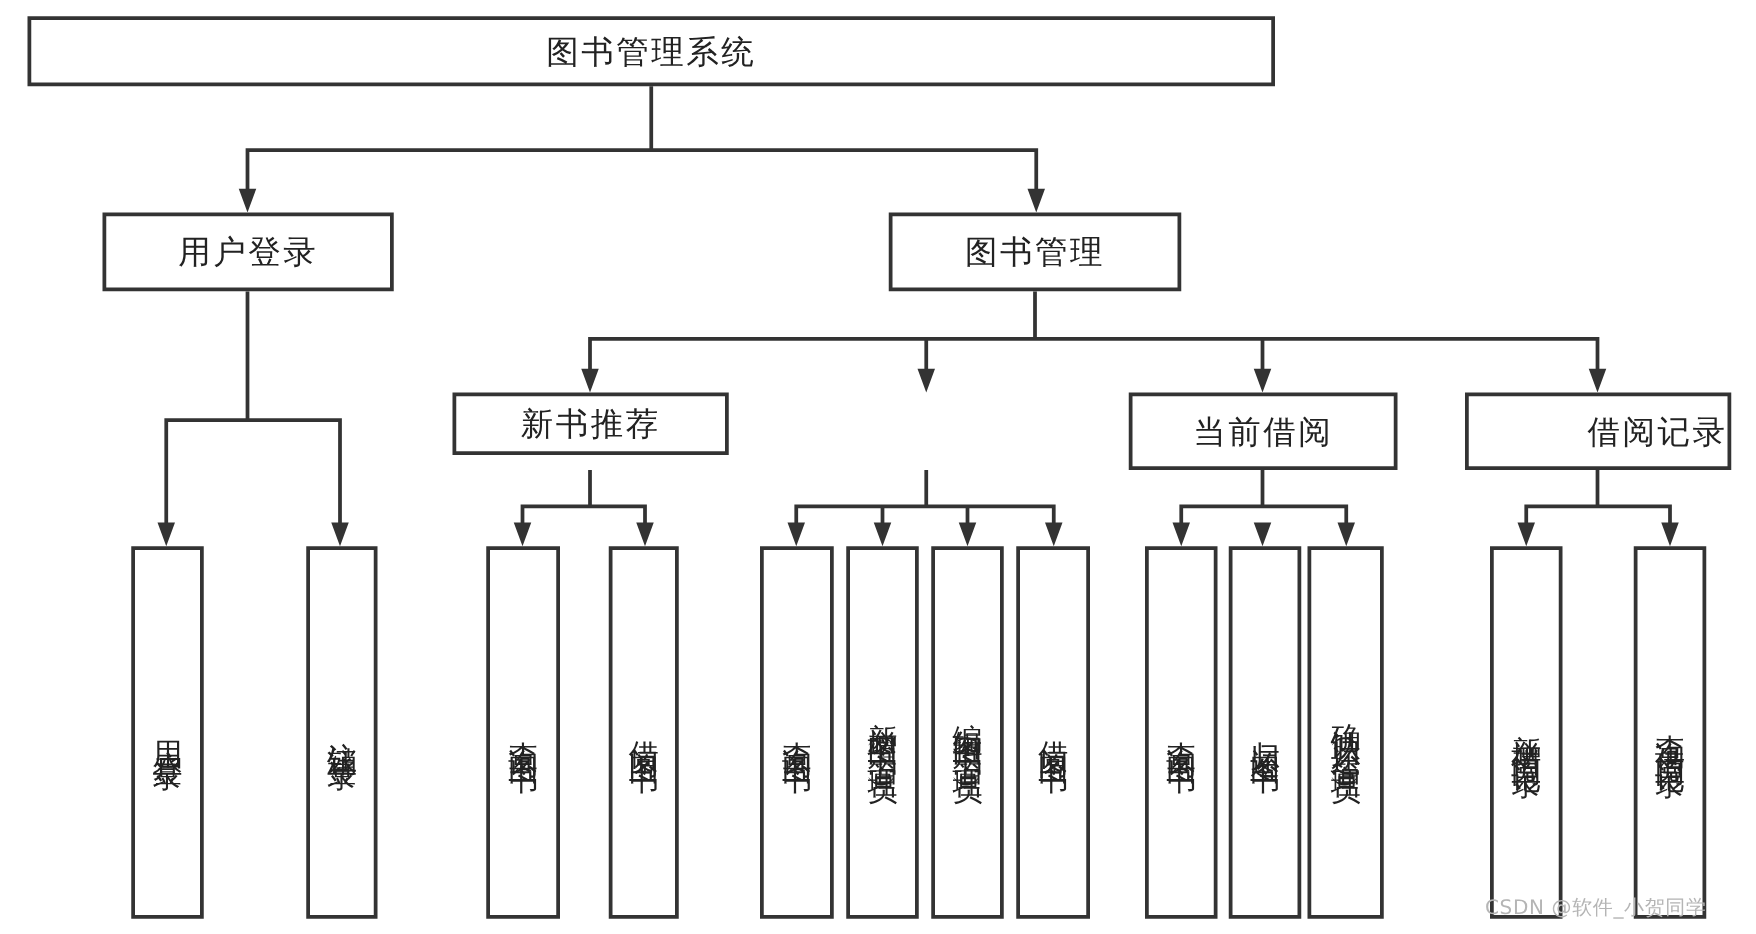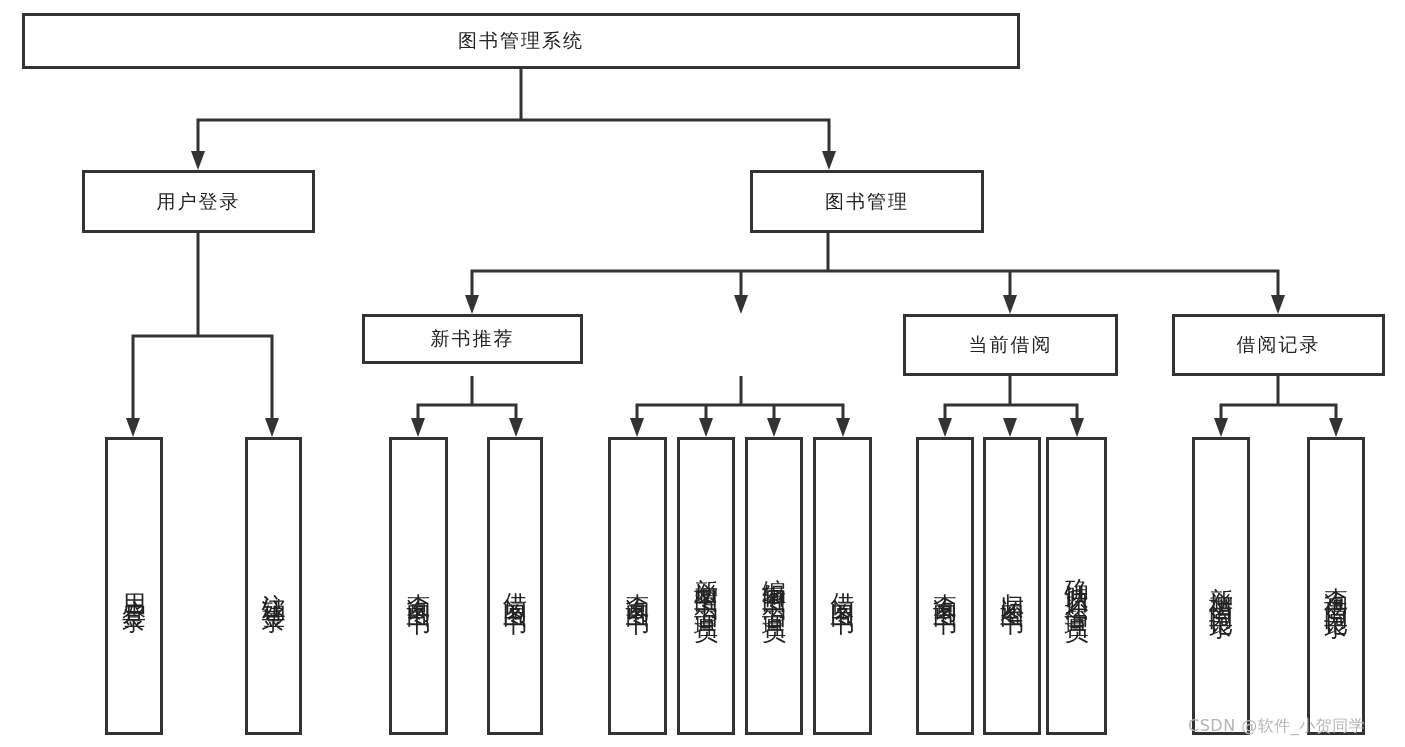--- a/index.html
+++ b/index.html
@@ -20,21 +20,21 @@
   .node{
     position:absolute;
     box-sizing:border-box;
     border:3px solid var(--line);
     background:#ffffff;
     display:flex;
     align-items:center;
     justify-content:center;
     z-index:2;
   }
-  .hbox{font-size:19px;letter-spacing:2px;white-space:nowrap;}
+  .hbox{font-size:26px;letter-spacing:2px;white-space:nowrap;}
   .vbox .vtext{
     writing-mode:vertical-rl;
     text-orientation:mixed;
     font-size:24px;
     line-height:1;
     letter-spacing:6px;
     white-space:nowrap;
   }
   .watermark{
     position:absolute;
@@ -105,31 +105,31 @@
              M1329 418 H1343 L1336 437 Z"></path>
   </svg>
 
   <div class="node hbox" style="left:22px;top:13px;width:998px;height:56px;">
     <span>图书管理系统</span>
   </div>
 
   <div class="node hbox" style="left:82px;top:170px;width:233px;height:63px;">
     <span>用户登录</span>
   </div>
-  <div class="node hbox" style="left:711px;top:170px;width:234px;height:63px;margin-left:39px;">
+  <div class="node hbox" style="left:711px;top:170px;width:234px;height:63px;">
     <span>图书管理</span>
   </div>
 
   <div class="node hbox" style="left:362px;top:314px;width:221px;height:50px;">
     <span>新书推荐</span>
   </div>
   <div class="node hbox" style="left:903px;top:314px;width:215px;height:62px;text-align:right;">
     <span>当前借阅</span>
   </div>
-  <div class="node hbox" style="left:1172px;top:314px;width:213px;height:62px;">
+  <div class="node hbox" style="left:1172px;top:314px;width:213px;height:62px;justify-content:flex-end;">
     <span>借阅记录</span>
   </div>
 
   <div class="node vbox" style="left:105px;top:437px;width:58px;height:298px;">
     <span class="vtext">用户登录</span>
   </div>
   <div class="node vbox" style="left:245px;top:437px;width:57px;height:298px;">
     <span class="vtext">注销登录</span>
   </div>
 

